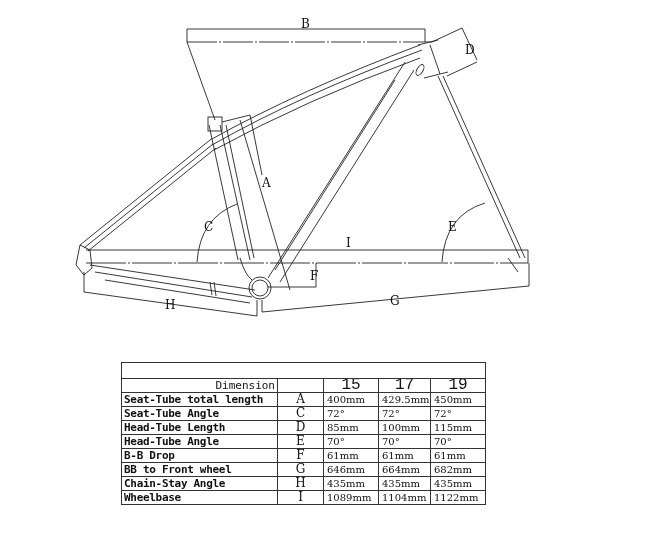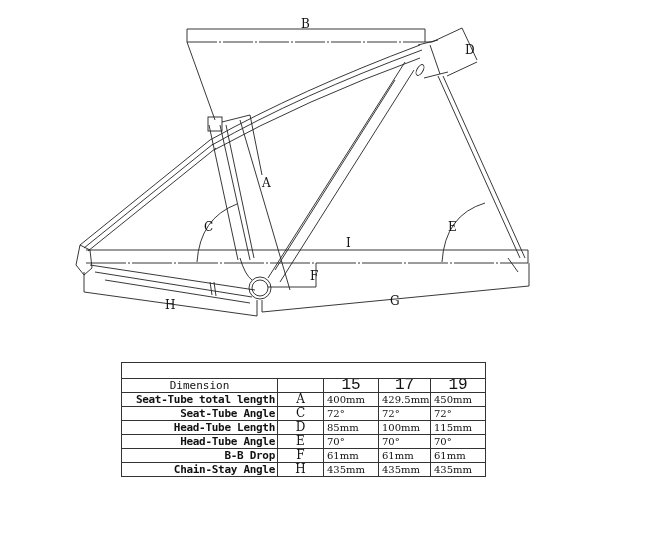--- a/index.html
+++ b/index.html
@@ -2,21 +2,21 @@
 <html><head>
 <meta charset="utf-8">
 <style>
   html, body { margin:0; padding:0; background:#ffffff; }
   body { width:646px; height:547px; position:relative; overflow:hidden; font-family:"DejaVu Serif", serif; }
   #diagram { position:absolute; left:0; top:0; width:646px; height:340px; }
   #diagram .lbl { font-family:"DejaVu Serif", serif; font-size:12px; fill:#111; }
   #geo-table { position:absolute; left:121px; top:362px; width:364px; border-collapse:collapse; table-layout:fixed; }
   #geo-table td, #geo-table th { border:1px solid #333; padding:0 2px; height:13px; line-height:13px; font-family:"DejaVu Sans Mono", monospace; color:#111; white-space:nowrap; overflow:hidden; }
   #geo-table .title-row td { height:15px; }
-  #geo-table .dim { font-size:11px; text-align:right; font-weight:bold; letter-spacing:-0.3px; }
+  #geo-table .dim { font-size:11px; text-align:left; font-weight:bold; letter-spacing:-0.3px; }
   #geo-table .let { font-family:"DejaVu Serif", serif; font-size:12px; text-align:center; }
   #geo-table .val { font-family:"DejaVu Serif", serif; font-size:10px; text-align:left; padding-left:3px;margin-top:24px; }
   #geo-table .hdr { font-family:Liberation Mono, monospace; font-size:16px; text-align:center; font-weight:normal; }
 </style>
 </head>
 <body>
 
 <svg id="diagram" viewBox="0 0 646 340" xmlns="http://www.w3.org/2000/svg">
   <g fill="none" stroke="#222" stroke-width="0.9">
 
@@ -135,21 +135,21 @@
       <col style="width:46px">
       <col style="width:55px">
       <col style="width:52px">
       <col style="width:55px">
   </colgroup>
   <tbody>
       <tr class="title-row">
     <td colspan="5"></td>
   </tr>
   <tr>
-    <td class="hdr" style="font-family:'DejaVu Sans Mono', monospace;font-size:11px;">Dimension</td>
+    <td class="hdr" style="font-family:'DejaVu Sans Mono', monospace;font-size:11px;text-align:right;">Dimension</td>
     <td class="hdr"></td>
     <td class="hdr">15</td>
     <td class="hdr">17</td>
     <td class="hdr">19</td>
   </tr>
   </tbody>
     <tbody id="rows">
       <tr>
         <td class="dim">Seat-Tube total length</td>
         <td class="let">A</td>
@@ -179,20 +179,34 @@
         <td class="val">70°</td>
       </tr>
       <tr>
         <td class="dim">B-B Drop</td>
         <td class="let">F</td>
         <td class="val">61mm</td>
         <td class="val">61mm</td>
         <td class="val">61mm</td>
       </tr>
       <tr>
+        <td class="dim">BB to Front wheel</td>
+        <td class="let">G</td>
+        <td class="val">646mm</td>
+        <td class="val">664mm</td>
+        <td class="val">682mm</td>
+      </tr>
+      <tr>
         <td class="dim">Chain-Stay Angle</td>
         <td class="let">H</td>
         <td class="val">435mm</td>
         <td class="val">435mm</td>
         <td class="val">435mm</td>
       </tr>
+      <tr>
+        <td class="dim">Wheelbase</td>
+        <td class="let">I</td>
+        <td class="val">1089mm</td>
+        <td class="val">1104mm</td>
+        <td class="val">1122mm</td>
+      </tr>
     </tbody>
 </table>
 
 </body></html>

